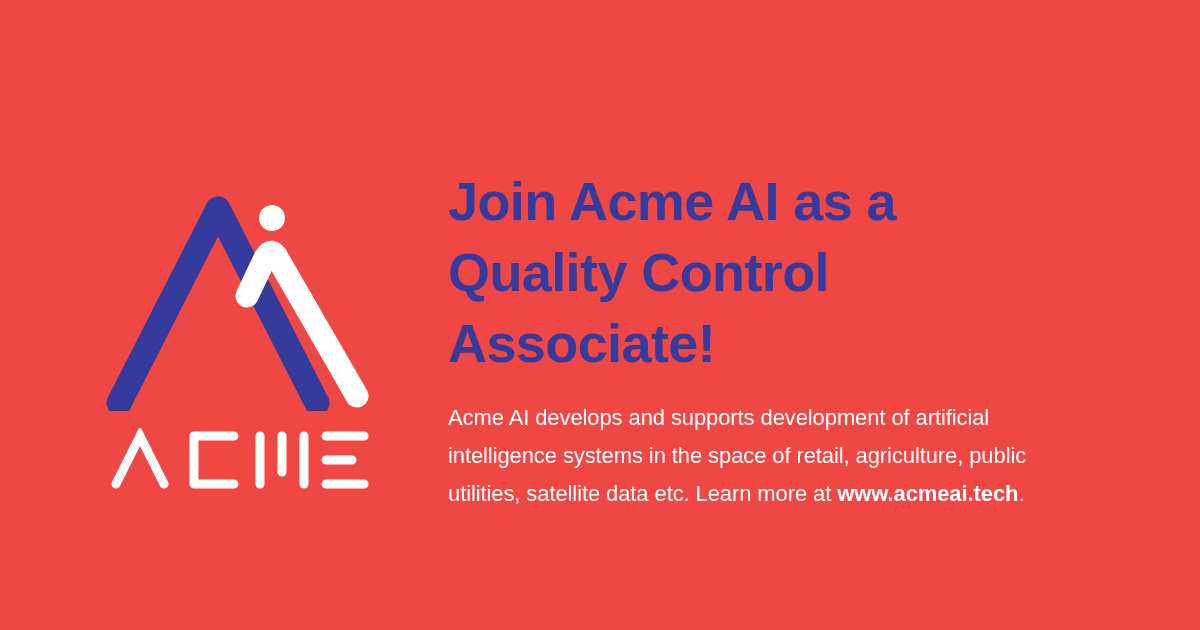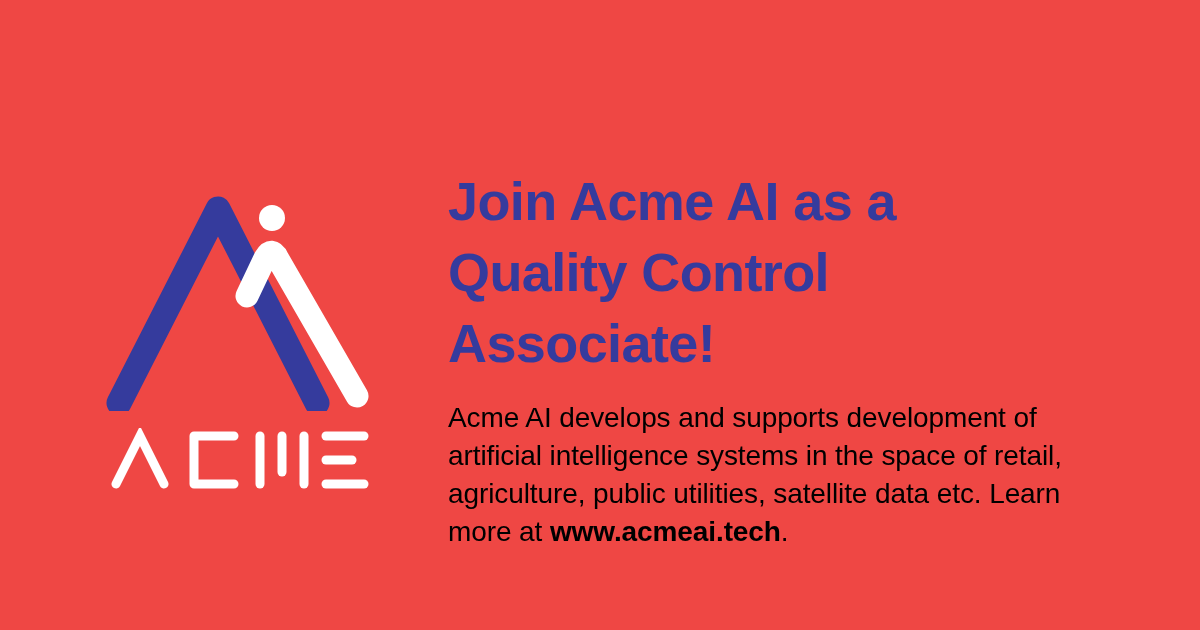--- a/index.html
+++ b/index.html
@@ -61,22 +61,22 @@
     color:#353B9D;
     font-size:54px;
     font-weight:bold;
     line-height:71px;
     letter-spacing:-0.6px;
     width:600px;
   }
 
   .body-copy {
     margin-top:20px;
-    color:#000000;
-    font-size:28px;
+    color:#ffffff;
+    font-size:22px;
     font-weight:400;
     line-height:38px;
     letter-spacing:-0.1px;
     width:650px;
   }
 
   .body-copy .site {
     font-weight:bold;
   }
 </style>

